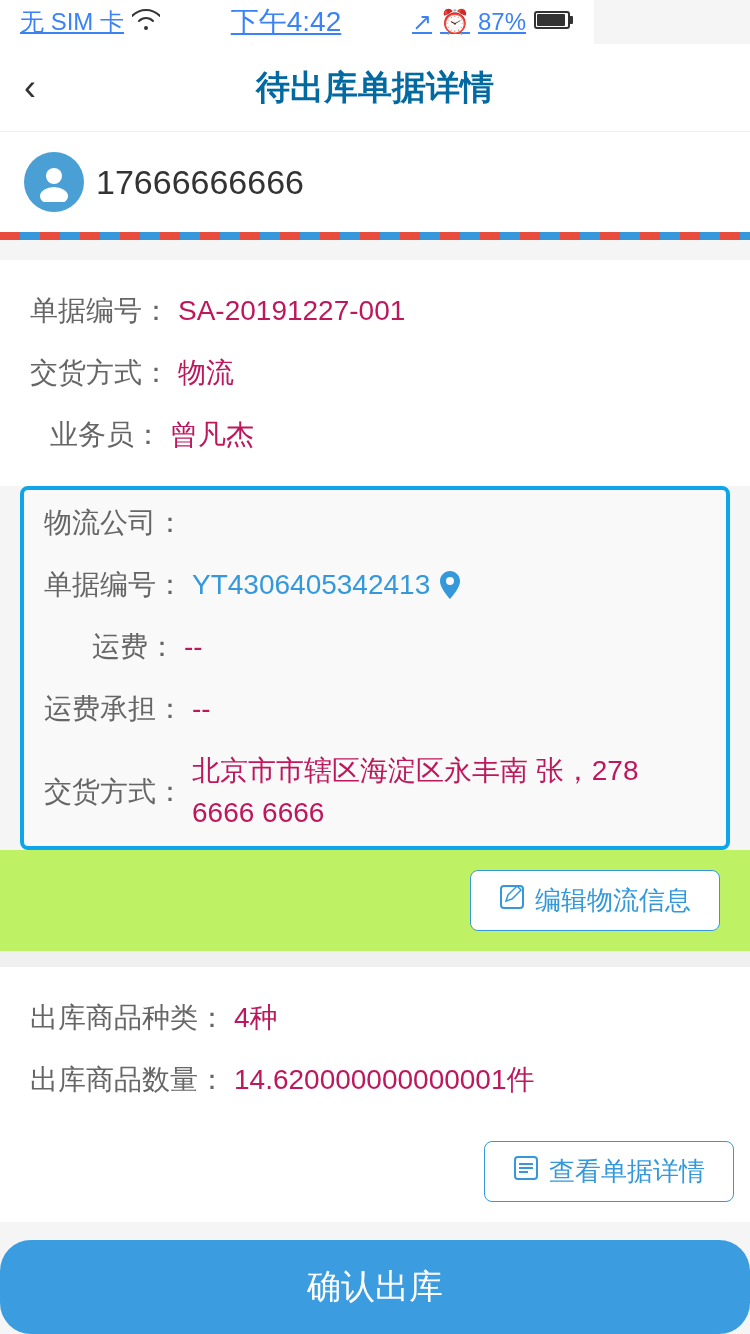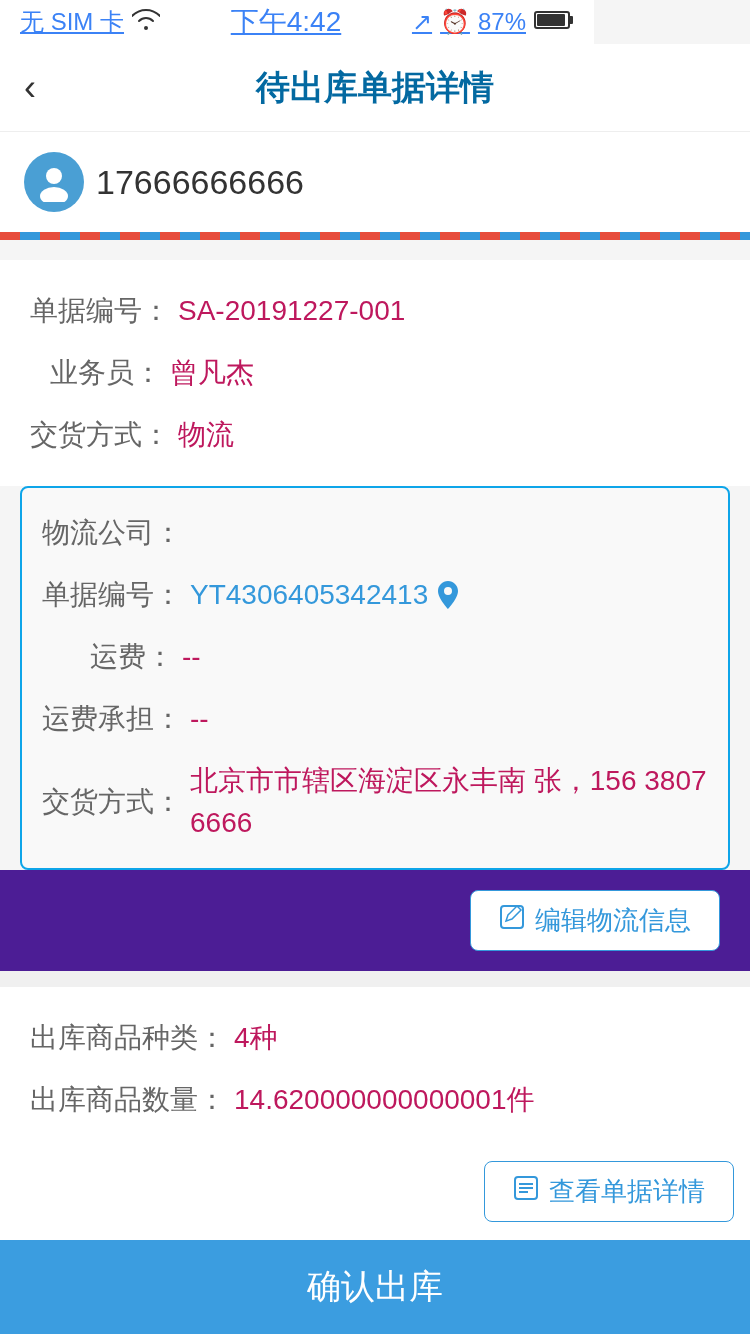--- a/index.html
+++ b/index.html
@@ -138,21 +138,21 @@
       width: 32px;
       height: 32px;
       vertical-align: middle;
     }
 
     
     .action-btn {
       display: flex;
       justify-content: flex-end;
       padding: 20px 30px;
-      background: #4c1d95;
+      background: #bef264;
     }
     .btn-outline {
       border: 1px solid #3498db;
       color: #3498db;
       background: #fff;
       border-radius: 8px;
       padding: 12px 28px;
       font-size: 26px;
       display: flex;
       align-items: center;
@@ -182,20 +182,21 @@
 
     
     .confirm-area {
       position: fixed;
       bottom: 0;
       left: 0;
       width: 750px;
       background: #3b9de0;
       padding: 24px 0;
       text-align: center;
+      border-radius: 31px;
     }
     .confirm-btn {
       color: #fff;
       font-size: 34px;
       font-weight: 500;
       background: none;
       border: none;
       cursor: pointer;
     }
   </style>
@@ -244,30 +245,30 @@
 </div>
 
 <div class="dashed-divider"></div>
 
 <div class="section">
   <div class="section-row">
     <span class="row-label">单据编号：</span>
     <span class="row-value">SA-20191227-001</span>
   </div>
   <div class="section-row">
+    <span class="row-label">交货方式：</span>
+    <span class="row-value">物流</span>
+  </div>
+  <div class="section-row">
     <span class="row-label">业务员：</span>
     <span class="row-value">曾凡杰</span>
   </div>
-  <div class="section-row">
-    <span class="row-label">交货方式：</span>
-    <span class="row-value">物流</span>
-  </div>
-</div>
-
-<div class="logistics-card" style="margin: 0 20px 0 20px; background:#f9f9f9; border:2px solid #0ea5e9; border-radius:8px; padding:24px 20px;">
+</div>
+
+<div class="logistics-card" style="margin: 0 20px 0 20px; background:#f9f9f9; border:4px solid #0ea5e9; border-radius:8px; padding:12px 20px;">
   <div class="section-row">
     <span class="row-label">物流公司：</span>
   </div>
   <div class="section-row">
     <span class="row-label">单据编号：</span>
     <span class="row-value link-value">
       <span>YT43064053424​13</span>
       <svg class="location-icon" viewBox="0 0 32 32" fill="#3498db">
         <path d="M16 2C10.5 2 6 6.5 6 12c0 7.5 10 18 10 18s10-10.5 10-18c0-5.5-4.5-10-10-10zm0 14a4 4 0 1 1 0-8 4 4 0 0 1 0 8z"></path>
       </svg>
@@ -276,21 +277,21 @@
   <div class="section-row">
     <span class="row-label">运费：</span>
     <span class="row-value">--</span>
   </div>
   <div class="section-row">
     <span class="row-label">运费承担：</span>
     <span class="row-value">--</span>
   </div>
   <div class="section-row">
     <span class="row-label">交货方式：</span>
-    <span class="row-value">北京市市辖区海淀区永丰南  张，156 3807 6666</span>
+    <span class="row-value">北京市市辖区海淀区永丰南  张，278 6666 6666</span>
   </div>
 </div>
 
 <div class="action-btn">
   <button class="btn-outline">
     <span>
       <svg width="26" height="26" viewBox="0 0 26 26" fill="none">
         <rect x="2" y="2" width="22" height="22" rx="3" stroke="#3498db" stroke-width="2" fill="none"></rect>
         <path d="M7 17l2-6 9-9 4 4-9 9-6 2z" stroke="#3498db" stroke-width="1.5" fill="none"></path>
       </svg>

